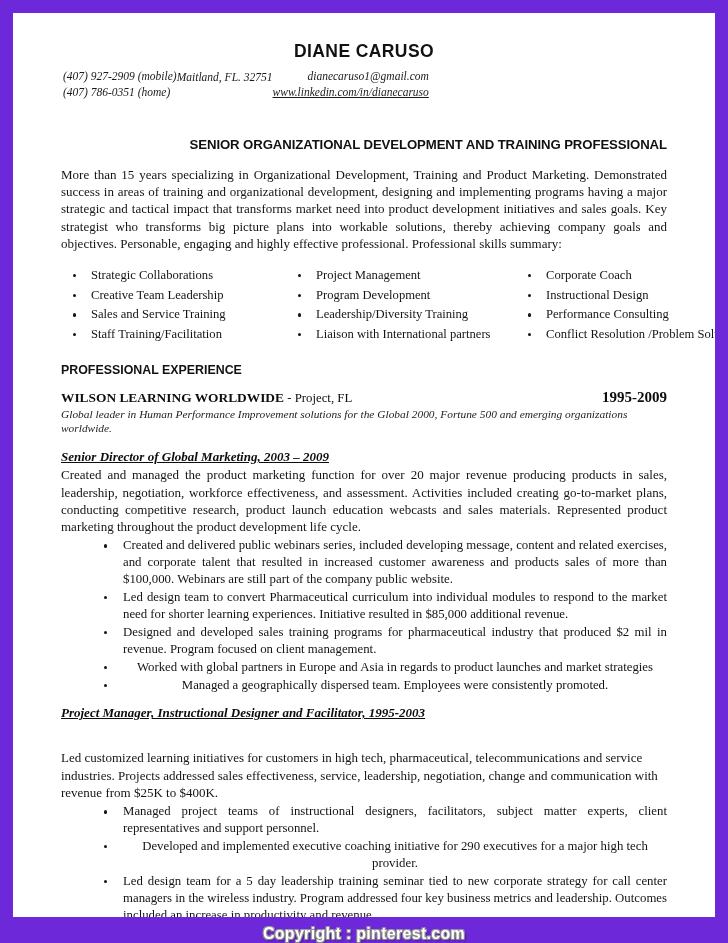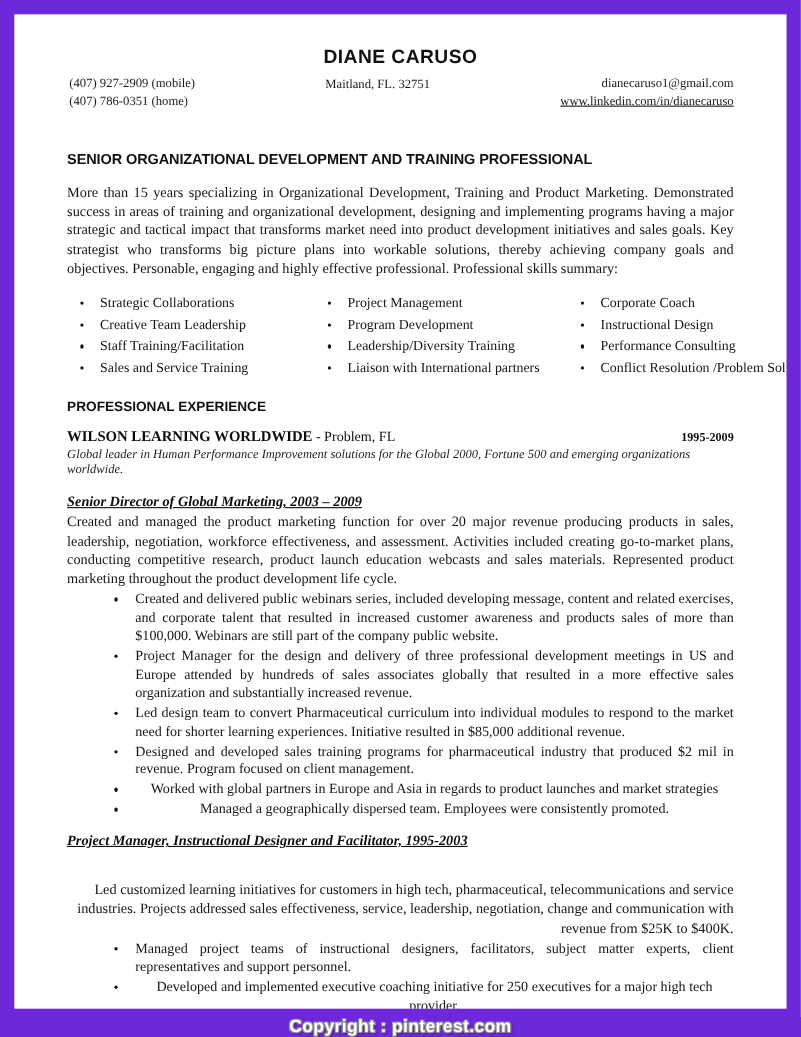--- a/index.html
+++ b/index.html
@@ -38,39 +38,39 @@
     text-align: center;
     font-family: "Liberation Sans", sans-serif;
     font-weight: bold;
     font-size: 17.5px;
     letter-spacing: 0.4px;
     color: #111;
     margin: 0 0 6px 0;
   }
   .contact-row {
     display: flex;
-    justify-content: space-between;
     align-items: flex-start;
     font-size: 11.5px;
     color: #1a1a1a;
     line-height: 1.42;
+    font-style: italic;
   }
   .contact-col { white-space: nowrap; }
   .contact-col.left  { text-align: left;  padding-left: 2px; }
   .contact-col.mid   { text-align: center; padding-top: 1px; }
   .contact-col.right { text-align: right; }
   .contact-line { display: block; }
   .contact-link {
     text-decoration: underline;
     color: #1a1a1a;
   }
 
   
   .headline {
-    text-align: left;
+    text-align: right;
     font-family: "Liberation Sans", sans-serif;
     font-weight: bold;
     font-size: 13.2px;
     letter-spacing: -0.1px;
     color: #111;
     margin: 36px 0 14px 0;
   }
 
   
   .summary {
@@ -124,21 +124,21 @@
   
   .employer-row {
     display: flex;
     justify-content: space-between;
     align-items: baseline;
     font-size: 13.4px;
     color: #0d0d0d;
   }
   .employer-name { font-weight: bold; margin-top: 48px; }
   .employer-loc  { font-weight: normal; font-size: 12.8px; }
-  .employer-dates { font-weight: bold; font-size: 11px; white-space: nowrap; }
+  .employer-dates { font-weight: bold; font-size: 15px; white-space: nowrap; }
   .employer-tagline {
     font-style: italic;
     font-size: 11.4px;
     color: #1c1c1c;
     margin: 1px 0 0 0;
     line-height: 1.3;
   }
 
   
   .role-title {
@@ -150,21 +150,21 @@
     margin: 13px 0 1px 0;
   }
   .role-title.tight { margin-top: 12px; font-family: Liberation Serif, serif; }
   .role-desc {
     font-size: 13px;
     line-height: 1.33;
     text-align: justify;
     color: #141414;
     margin: 0;
   }
-  .role-desc.ragged { text-align: right; margin-top: 28px; }
+  .role-desc.ragged { text-align: left; margin-top: 28px; }
 
   
   .bullet-list {
     list-style: none;
     margin: 2px 0 0 0;
     padding: 0;
   }
   .bullet-item {
     position: relative;
     font-size: 12.8px;
@@ -230,63 +230,62 @@
     </div>
 
     <div class="headline">SENIOR ORGANIZATIONAL DEVELOPMENT AND TRAINING PROFESSIONAL</div>
 
     <p class="summary">More than 15 years specializing in Organizational Development, Training and Product Marketing.  Demonstrated success in areas of training and organizational development, designing and implementing programs having a major strategic and tactical impact that transforms market need into product development initiatives and sales goals.   Key strategist who transforms big picture plans into workable solutions, thereby achieving company goals and objectives. Personable, engaging and highly effective professional.  Professional skills summary:</p>
 
     <div class="skills-grid">
       <ul class="skills-col">
         <li class="skill-item">Strategic Collaborations</li>
         <li class="skill-item">Creative Team Leadership</li>
+        <li class="skill-item">Sales and Service Training</li>
         <li class="skill-item">Staff Training/Facilitation</li>
-        <li class="skill-item">Sales and Service Training</li>
       </ul>
       <ul class="skills-col">
         <li class="skill-item">Project Management</li>
         <li class="skill-item">Program Development</li>
         <li class="skill-item">Leadership/Diversity  Training</li>
         <li class="skill-item">Liaison with International partners</li>
       </ul>
       <ul class="skills-col">
         <li class="skill-item">Corporate Coach</li>
         <li class="skill-item">Instructional Design</li>
         <li class="skill-item">Performance Consulting</li>
         <li class="skill-item">Conflict Resolution /Problem Solving</li>
       </ul>
     </div>
 
     <div class="section-heading">PROFESSIONAL EXPERIENCE</div>
 
     <div class="employer-row">
       <div>
-        <span class="employer-name">WILSON LEARNING WORLDWIDE</span><span class="employer-loc"> - Problem, FL</span>
+        <span class="employer-name">WILSON LEARNING WORLDWIDE</span><span class="employer-loc"> - Project, FL</span>
       </div>
       <div class="employer-dates">1995-2009</div>
     </div>
     <p class="employer-tagline">Global leader in Human Performance Improvement solutions for the Global 2000, Fortune 500 and emerging organizations worldwide.</p>
 
     <div class="role-title">Senior Director of Global Marketing, 2003 – 2009</div>
     <p class="role-desc">Created and managed the product marketing function for over 20 major revenue producing products in sales, leadership, negotiation, workforce effectiveness, and assessment.  Activities included creating go-to-market plans, conducting competitive research, product launch education webcasts and sales materials.  Represented product marketing throughout the product development life cycle.</p>
     <ul class="bullet-list">
       <li class="bullet-item">Created and delivered public webinars series, included developing message, content and related exercises, and corporate talent that resulted in increased customer awareness and products sales of more than $100,000. Webinars are still part of the company public website.</li>
-      <li class="bullet-item">Project Manager for the design and delivery of three professional development meetings in US and Europe attended by hundreds of sales associates globally that resulted in a more effective sales organization and substantially increased revenue.</li>
       <li class="bullet-item">Led design team to convert Pharmaceutical curriculum into individual modules to respond to the market need for shorter learning experiences.  Initiative resulted in $85,000 additional revenue.</li>
       <li class="bullet-item">Designed and developed sales training programs for pharmaceutical industry that produced $2 mil in revenue. Program focused on client management.</li>
       <li class="bullet-item ragged">Worked with global partners in Europe and Asia in regards to product launches and market strategies</li>
       <li class="bullet-item ragged">Managed a geographically dispersed team.  Employees were consistently promoted.</li>
     </ul>
 
     <div class="role-title tight">Project Manager, Instructional Designer and Facilitator, 1995-2003</div>
     <p class="role-desc ragged">Led customized learning initiatives for customers in high tech, pharmaceutical, telecommunications and service industries.  Projects addressed sales effectiveness, service, leadership, negotiation, change and communication with revenue from $25K to $400K.</p>
     <ul class="bullet-list">
       <li class="bullet-item">Managed project teams of instructional designers, facilitators, subject matter experts, client representatives and support personnel.</li>
-      <li class="bullet-item ragged">Developed and implemented executive coaching initiative for 250 executives for a major high tech provider.</li>
+      <li class="bullet-item ragged">Developed and implemented executive coaching initiative for 290 executives for a major high tech provider.</li>
       <li class="bullet-item">Led design team for a 5 day leadership training seminar tied to new corporate strategy for call center managers in the wireless industry.  Program addressed four key business metrics and leadership.  Outcomes included an increase in productivity and revenue.</li>
 
     </ul>
 
   </div>
 
   <div class="watermark">Copyright : pinterest.com</div>
 </div>
 
 </body></html>

